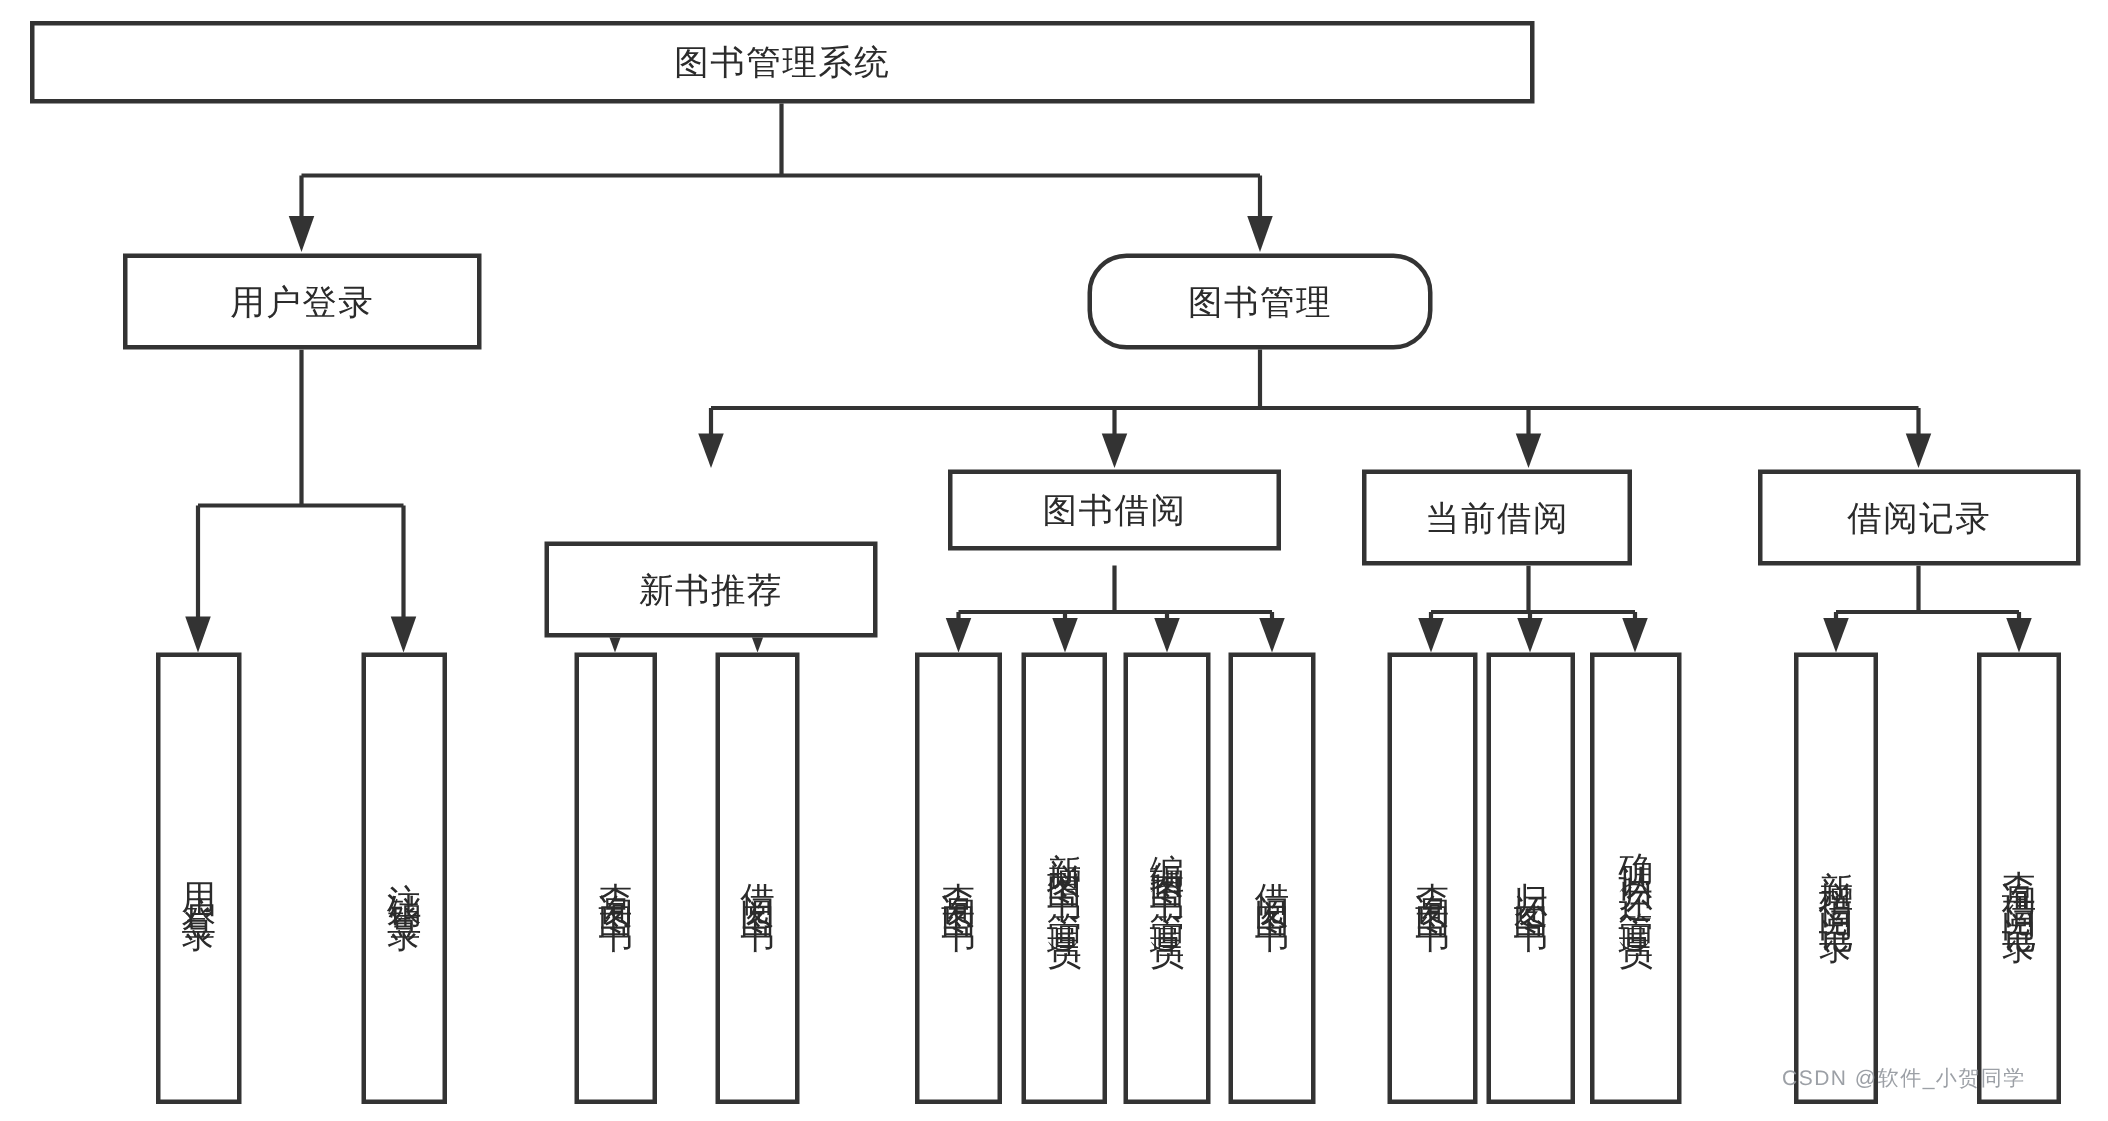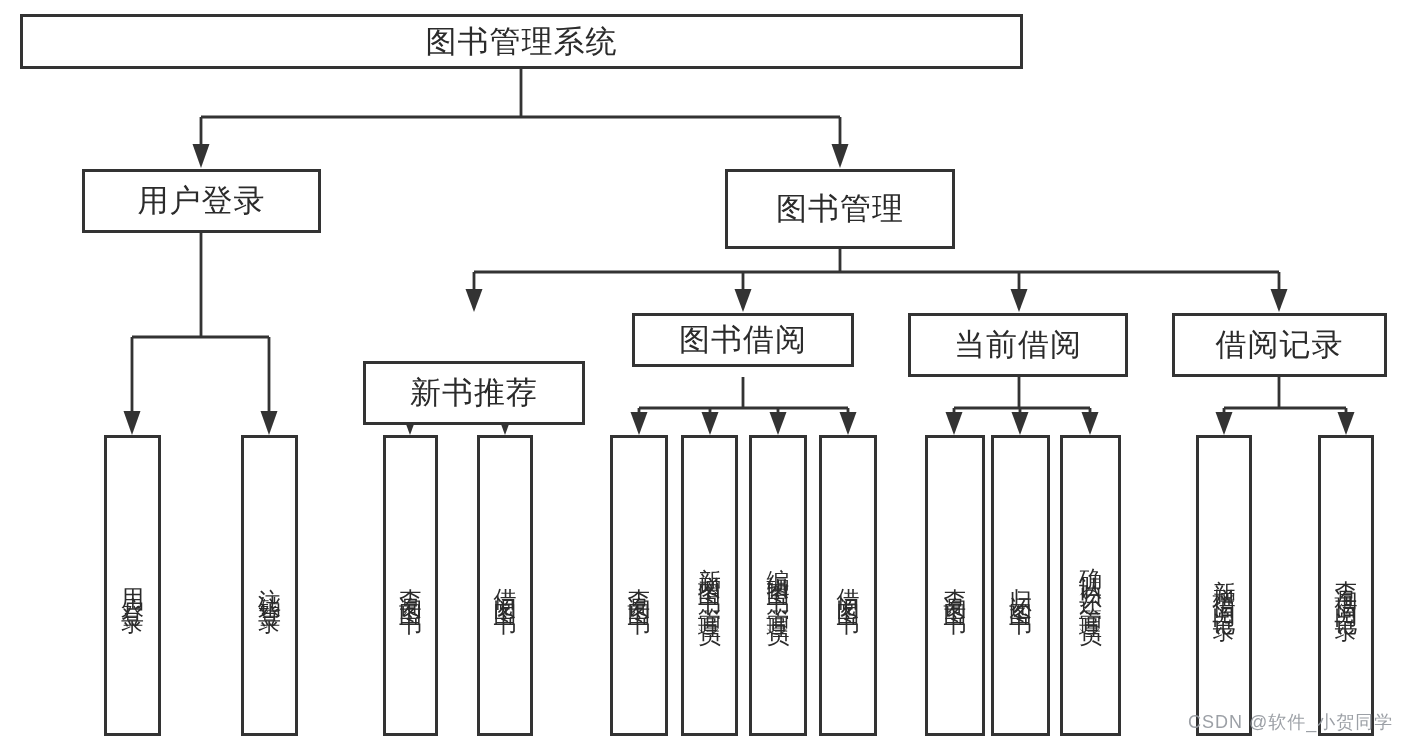--- a/index.html
+++ b/index.html
@@ -5,28 +5,28 @@
   html,body{margin:0;padding:0;background:#ffffff;}
   .canvas{
     position:relative;width:1405px;height:747px;background:#ffffff;overflow:hidden;
     font-family:"Liberation Sans","DejaVu Sans",sans-serif;color:#2b2b2b;
   }
   .connectors{position:absolute;left:0;top:0;z-index:0;}
   .node{
     position:absolute;box-sizing:border-box;border:3px solid #333333;background:#ffffff;
     display:flex;align-items:center;justify-content:center;z-index:1;
   }
-  .node .lbl{font-size:31px;letter-spacing:1px;white-space:nowrap;}
+  .node .lbl{font-size:23px;letter-spacing:1px;white-space:nowrap;}
   .leaf .lbl{
     writing-mode:vertical-rl;text-orientation:mixed;
     letter-spacing:8px;font-size:23px;line-height:1;white-space:nowrap;
   }
   .watermark{
     position:absolute;z-index:2;left:1188px;top:710px;
-    font-size:18px;letter-spacing:1px;color:rgba(148,152,158,0.92);white-space:nowrap;
+    font-size:14px;letter-spacing:1px;color:rgba(148,152,158,0.92);white-space:nowrap;
   }
 </style>
 </head>
 <body>
 
 <div class="canvas">
 
   <svg class="connectors" width="1405" height="747" viewBox="0 0 1405 747" fill="none" stroke="#333333" stroke-width="2.8">
 
     <path d="M521 68 V117 M201 117 H840 M201 117 V147 M840 117 V147"></path>
@@ -63,31 +63,31 @@
     <polygon points="1337.5,412 1354.5,412 1346,435" fill="#333333" stroke="none"></polygon>
   </svg>
 
   <div class="node" style="left:20px;top:14px;width:1003px;height:55px;">
     <span class="lbl">图书管理系统</span>
   </div>
 
   <div class="node" style="left:82px;top:169px;width:239px;height:64px;">
     <span class="lbl">用户登录</span>
   </div>
-  <div class="node" style="left:725px;top:169px;width:230px;height:80px;">
+  <div class="node" style="left:725px;top:169px;width:230px;height:64px;border-radius:26px;">
     <span class="lbl">图书管理</span>
   </div>
 
   <div class="node" style="left:363px;top:313px;width:222px;height:64px;margin-top:48px;">
     <span class="lbl">新书推荐</span>
   </div>
   <div class="node" style="left:632px;top:313px;width:222px;height:54px;">
     <span class="lbl">图书借阅</span>
   </div>
-  <div class="node" style="left:908px;top:313px;width:220px;height:64px;">
+  <div class="node" style="left:908px;top:313px;width:180px;height:64px;">
     <span class="lbl">当前借阅</span>
   </div>
   <div class="node" style="left:1172px;top:313px;width:215px;height:64px;">
     <span class="lbl">借阅记录</span>
   </div>
 
   <div class="node leaf" style="left:104px;top:435px;width:57px;height:301px;">
     <span class="lbl">用户登录</span>
   </div>
   <div class="node leaf" style="left:241px;top:435px;width:57px;height:301px;">

